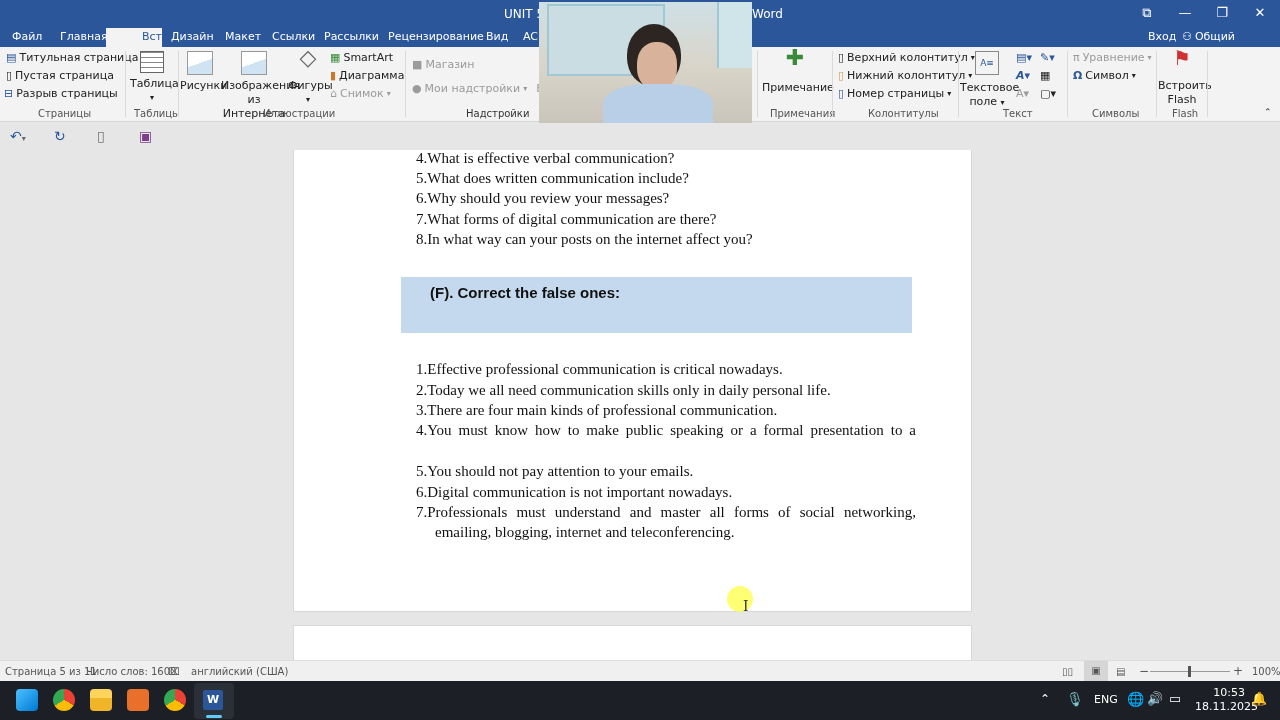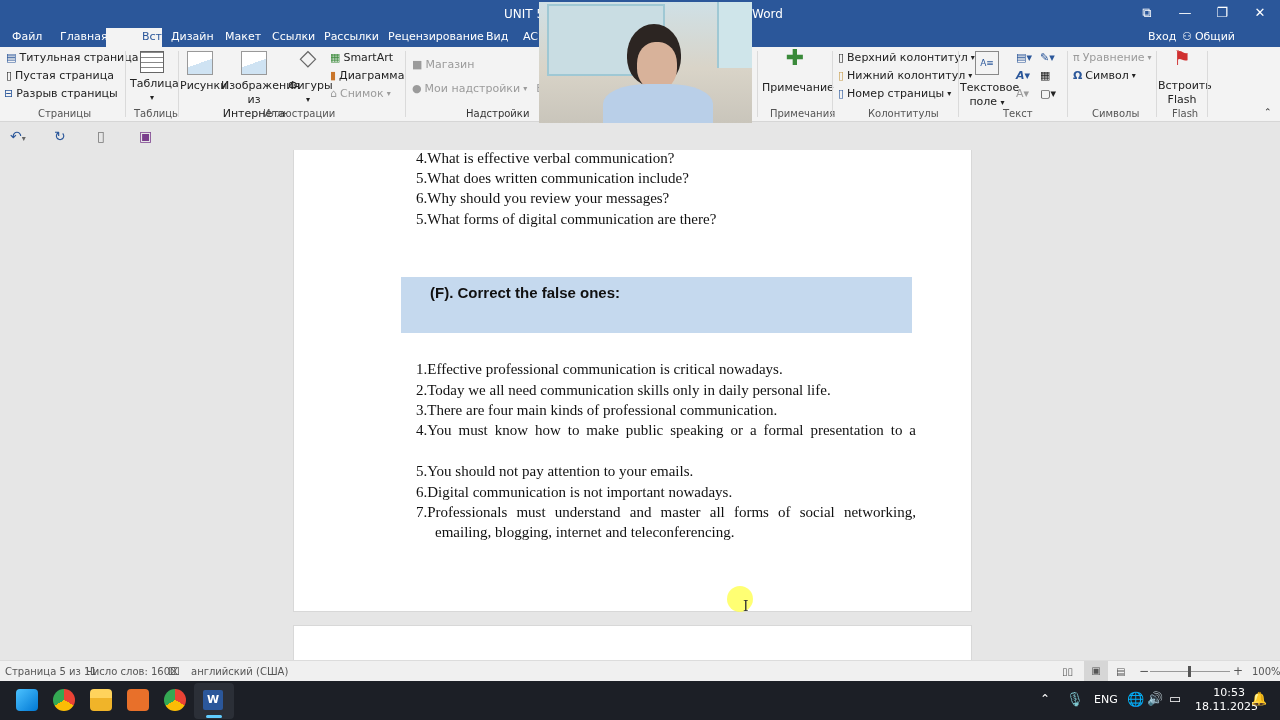--- a/index.html
+++ b/index.html
@@ -213,21 +213,22 @@
   <div class="qbtn" style="left:10px; color:#2b579a"><span>↶</span><span style="font-size:8px;color:#666">▾</span></div>
   <div class="qbtn" style="left:54px; color:#2b579a"><span>↻</span></div>
   <div class="qbtn" style="left:97px; color:#777"><span>▯</span></div>
   <div class="qbtn" style="left:139px; color:#7a3e8c"><span>▣</span></div>
 </div>
 
 <div class="page doc">
   <div class="qline" style="top:0px">4.What is effective verbal communication?</div>
   <div class="qline" style="top:20px">5.What does written communication include?</div>
   <div class="qline" style="top:40px">6.Why should you review your messages?</div>
-  <div class="qline" style="top:61px">5.What forms of digital communication are there?</div>
+  <div class="qline" style="top:61px">7.What forms of digital communication are there?</div>
+  <div class="qline" style="top:81px">8.In what way can your posts on the internet affect you?</div>
 
   <div class="heading">
     <span class="l2">(F). Correct the false ones:</span>
   </div>
 
   <div class="sline" style="top:209px"><span>1.Effective professional communication is critical nowadays.</span></div>
   <div class="sline" style="top:230px"><span>2.Today we all need communication skills only in daily personal life.</span></div>
   <div class="sline" style="top:250px"><span>3.There are four main kinds of professional communication.</span></div>
   <div class="sline" style="top:270px; text-align-last:justify"><span>4.You must know how to make public speaking or a formal presentation to a</span></div>
   <div class="sline" style="top:311px"><span>5.You should not pay attention to your emails.</span></div>

